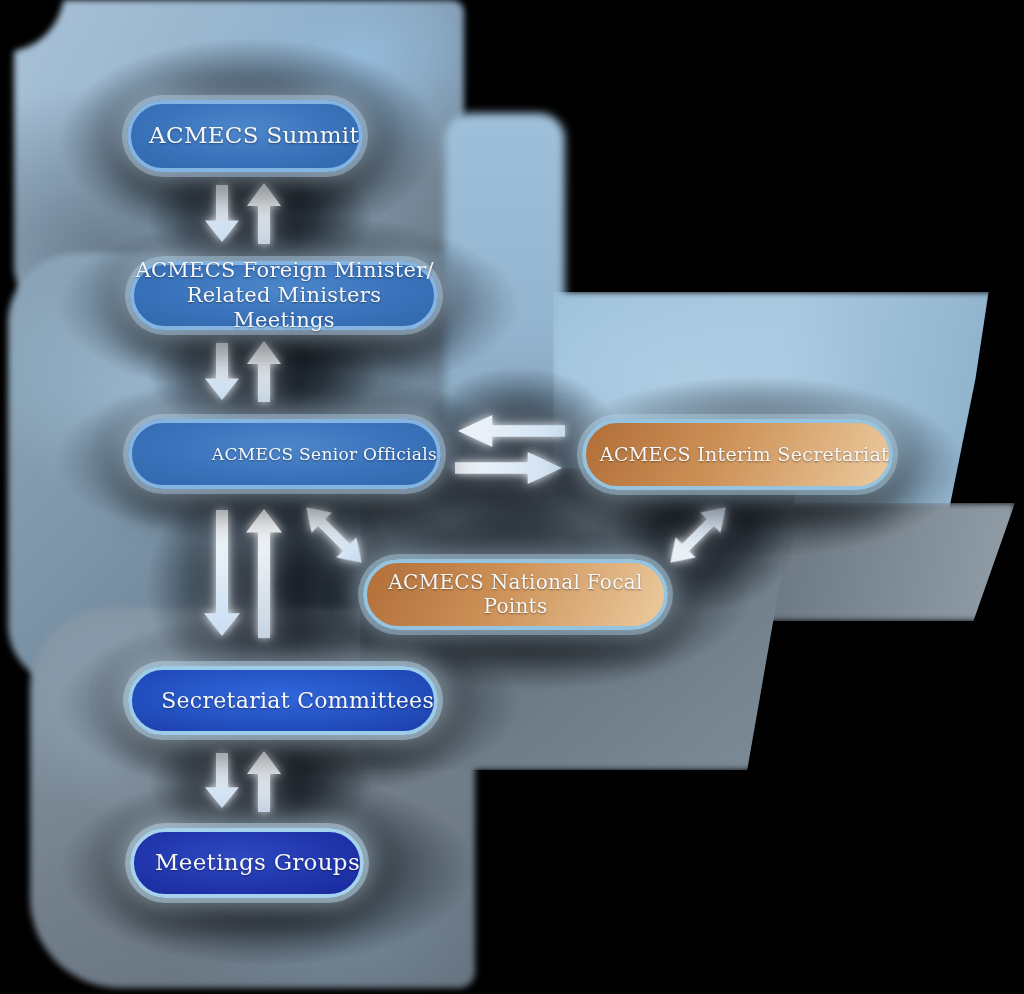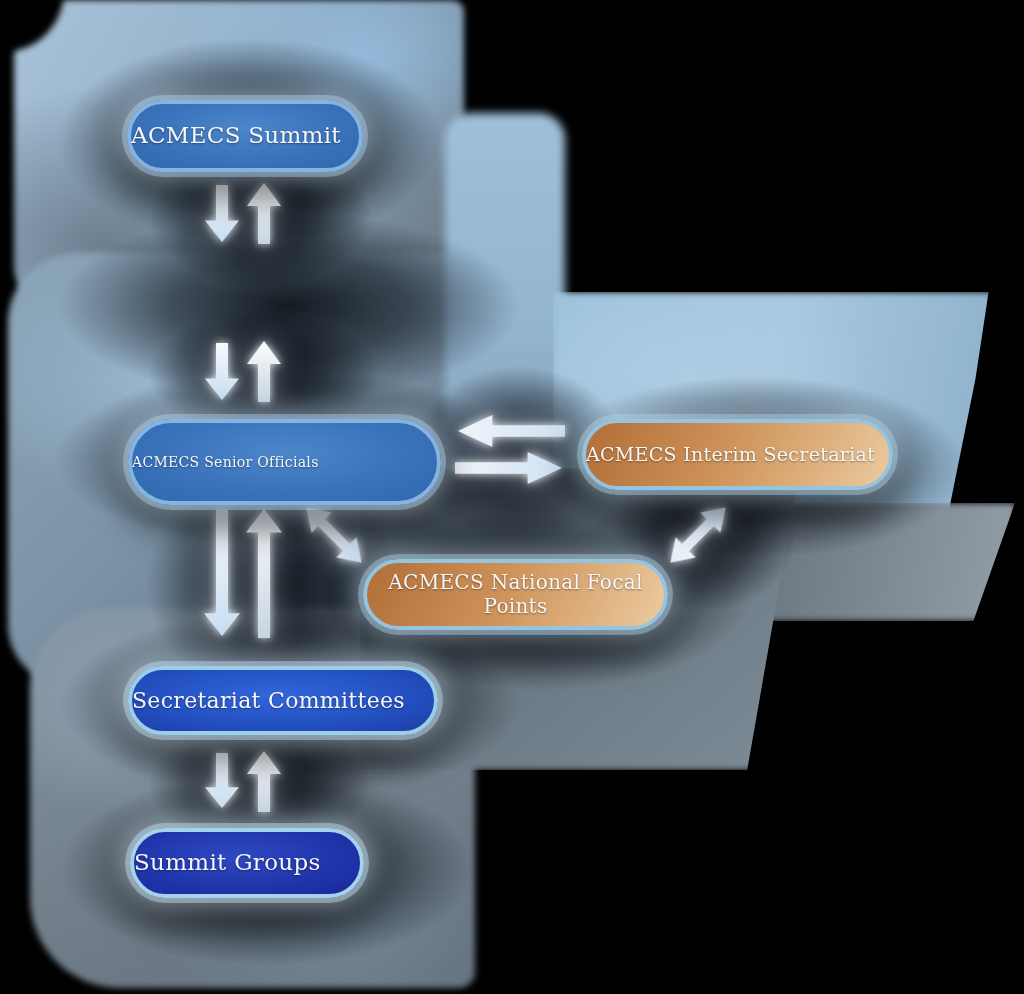--- a/index.html
+++ b/index.html
@@ -62,21 +62,21 @@
   }
   .corner-notch{
     position:absolute;left:-58px;top:-70px;width:122px;height:122px;border-radius:50%;
     background:#000;filter:blur(3px);
   }
   
   .smoke{position:absolute;background:radial-gradient(closest-side,rgba(5,9,15,.88) 0%,rgba(5,9,15,.55) 52%,rgba(5,9,15,0) 100%);}
   
   .pill{
     position:absolute;box-sizing:border-box;display:flex;flex-direction:column;
-    align-items:flex-start;justify-content:center;text-align:center;
+    align-items:flex-end;justify-content:center;text-align:center;
     border-radius:999px;color:#f6f7f9;letter-spacing:.3px;
     text-shadow:0 1px 2px rgba(0,0,0,.4);
   }
   .pill .lbl{display:block;line-height:1.18;}
   .pill-blue{
     background:radial-gradient(ellipse at 50% 38%,#4c86ca 0%,#3a73bb 55%,#3168ac 100%);
     border:4px solid #84b4e2;
     box-shadow:0 0 0 5px rgba(186,218,244,.38),0 0 22px 9px rgba(204,229,250,.5),0 18px 34px 4px rgba(0,0,0,.62);
   }
   .pill-royal{
@@ -185,34 +185,38 @@
       <path d="M12 0 H24 V38 H35 L18 61 L1 38 H12 Z" fill="url(#agv)"></path>
     </svg>
   <svg class="arrow" style="left:246px;top:750px" width="36" height="62" viewBox="0 0 36 62" preserveAspectRatio="none">
       <path d="M12 62 V24 H1 L18 1 L35 24 H24 V62 Z" fill="url(#agvu)"></path>
     </svg>
 
   <div class="pill pill-blue" style="left:127px;top:100px;width:236px;height:72px;font-size:23px">
     <span class="lbl">ACMECS Summit</span>
   </div>
 
-
-  <div class="pill pill-blue" style="left:128px;top:419px;width:313px;height:86px;font-size:14px">
+  <div class="pill pill-blue" style="left:130px;top:261px;width:308px;height:69px;font-size:21px">
+    <span class="lbl">ACMECS Foreign Minister/</span>
+    <span class="lbl">Related Ministers Meetings</span>
+  </div>
+
+  <div class="pill pill-blue" style="left:128px;top:419px;width:313px;height:70px;font-size:17px">
     <span class="lbl">ACMECS Senior Officials</span>
   </div>
 
   <div class="pill pill-orange" style="left:582px;top:419px;width:311px;height:71px;font-size:19px">
     <span class="lbl">ACMECS Interim Secretariat</span>
   </div>
 
   <div class="pill pill-orange" style="left:363px;top:559px;width:305px;height:71px;font-size:20px">
     <span class="lbl">ACMECS National Focal Points</span>
   </div>
 
   <div class="pill pill-royal" style="left:128px;top:666px;width:310px;height:69px;font-size:22px">
     <span class="lbl">Secretariat Committees</span>
   </div>
 
   <div class="pill pill-navy" style="left:130px;top:828px;width:234px;height:70px;font-size:23px">
-    <span class="lbl">Summit Groups</span>
+    <span class="lbl">Meetings Groups</span>
   </div>
 
 </div>
 
 </body></html>

